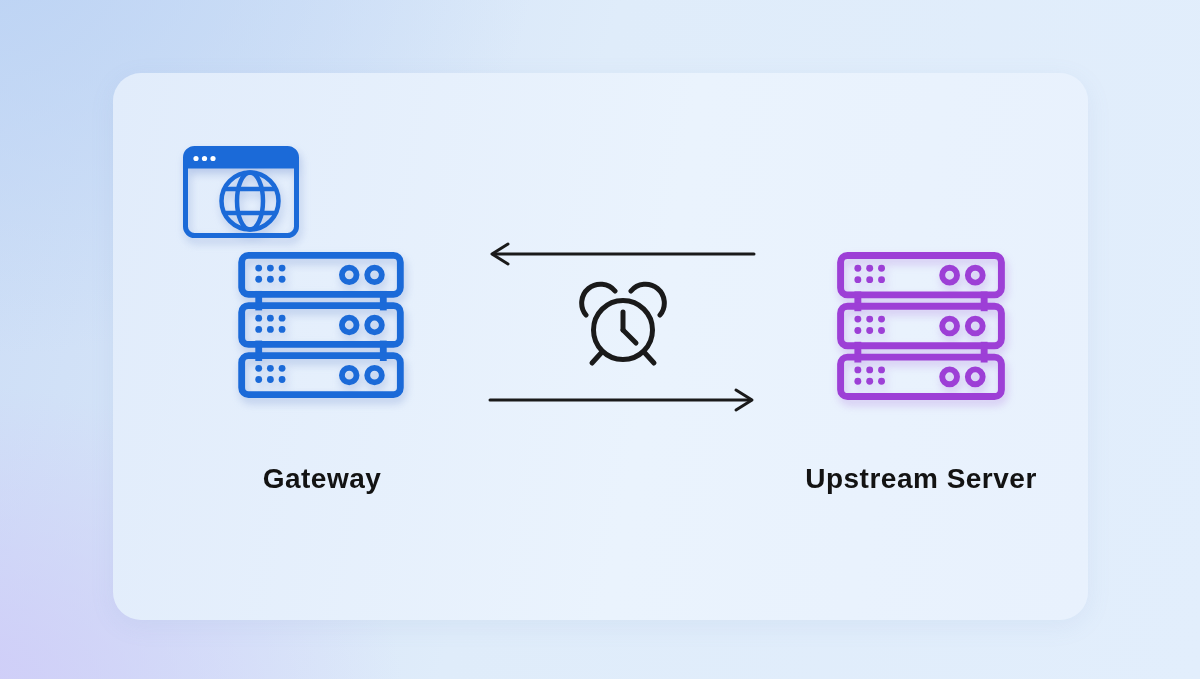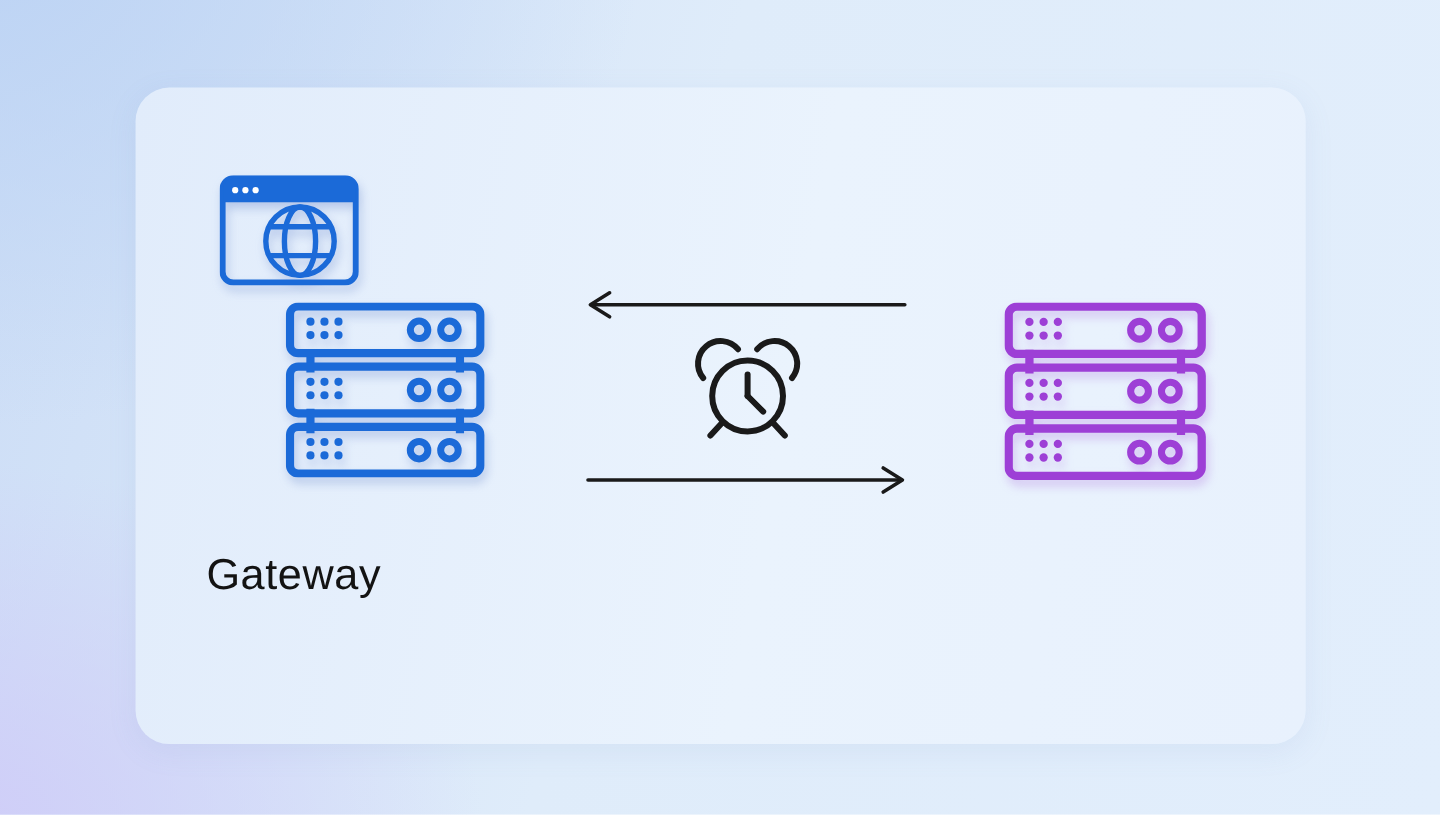--- a/index.html
+++ b/index.html
@@ -17,22 +17,22 @@
   .card {
     position:absolute; left:113px; top:73px; width:975px; height:547px;
     border-radius:28px;
     background:linear-gradient(100deg, #e1ecfb 0%, #eaf3fd 55%, #e8f1fd 100%);
     box-shadow:0 6px 24px rgba(120,150,200,0.10);
   }
   .abs { position:absolute; }
   .icon-blue  { filter:drop-shadow(2px 5px 4px rgba(96,130,200,0.35)); }
   .icon-purple{ filter:drop-shadow(2px 5px 4px rgba(158,90,214,0.30)); }
   .node-label {
-    position:absolute; text-align:left;
-    font-weight:400; font-size:36px; line-height:48px;
+    position:absolute; text-align:center;
+    font-weight:700; font-size:28px; line-height:48px;
     color:#131313; letter-spacing:0.5px;
   }
   svg { display:block; }
 </style>
 </head>
 <body>
 
 <div class="stage">
   <div class="card">
 
@@ -153,15 +153,16 @@
           <circle cx="140" cy="23.5" r="7.5"></circle>
         <circle cx="114" cy="75" r="7.5"></circle>
           <circle cx="140" cy="75" r="7.5"></circle>
         <circle cx="114" cy="126.5" r="7.5"></circle>
           <circle cx="140" cy="126.5" r="7.5"></circle>
       </g>
     </svg>
 
     <div class="node-label" style="left:59px; top:382px; width:300px;">Gateway</div>
 
+    <div class="node-label" style="left:688px; top:382px; width:240px;">Upstream Server</div>
 
   </div>
 </div>
 
 </body></html>

